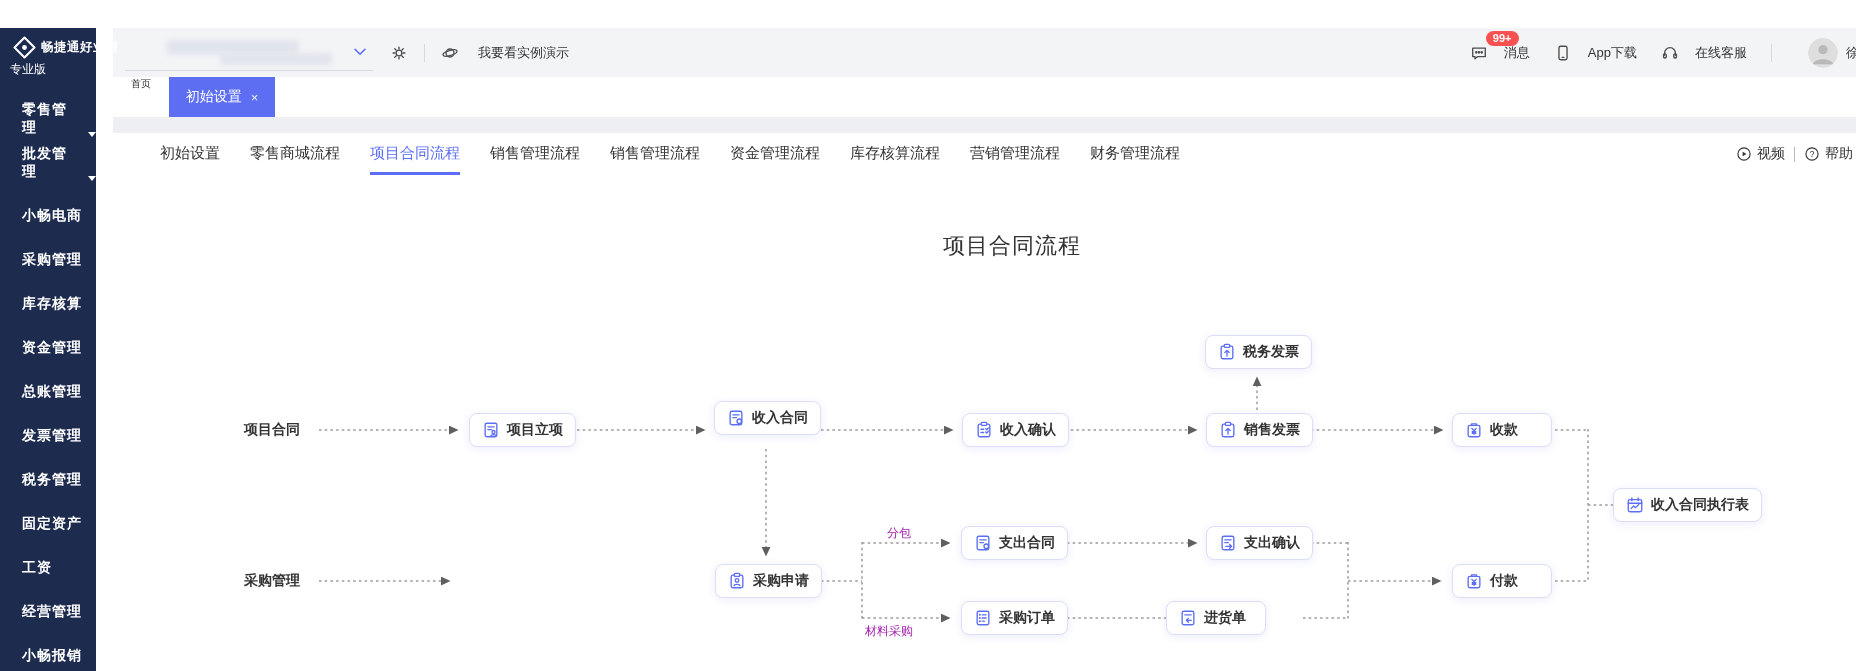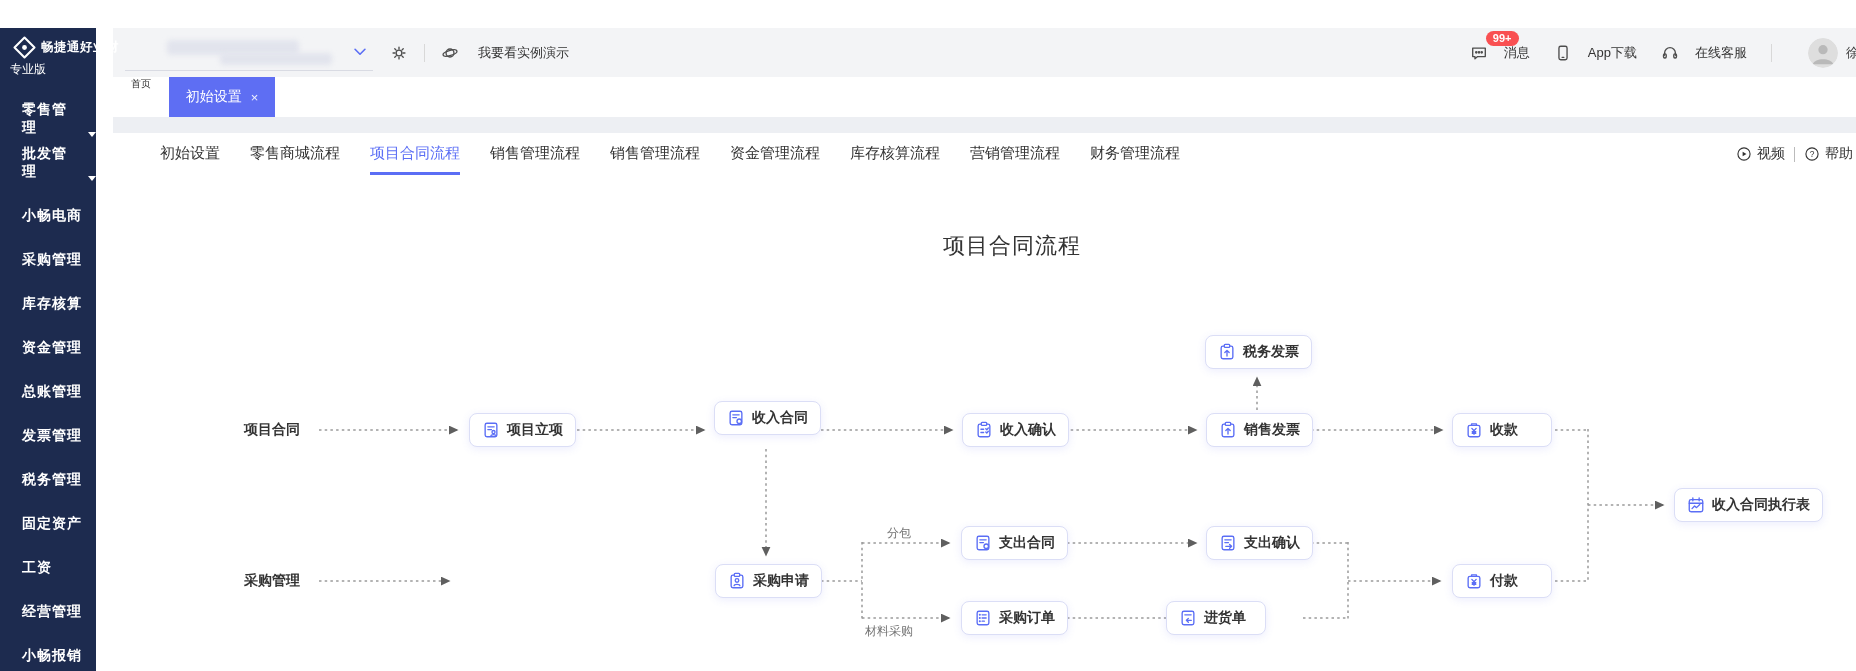--- a/index.html
+++ b/index.html
@@ -46,21 +46,21 @@
   .subtab{font-size:15px;color:#333;margin-right:30px;height:42px;line-height:40px;box-sizing:border-box;cursor:pointer;white-space:nowrap}
   .subtab.active{color:#5b6ef5;border-bottom:3px solid #5b6ef5}
   .panel-actions{margin-left:auto;display:flex;align-items:center;font-size:14px;color:#333;padding-right:3px}
   .pa-item{display:flex;align-items:center;gap:5px;cursor:pointer}
   .pa-divider{width:1px;height:15px;background:#bbb;margin:0 9px}
   
   .flow{position:absolute;left:0;top:0;right:0;bottom:0}
   .flow-title{position:absolute;left:899px;top:98px;transform:translateX(-50%);font-size:22px;color:#333;font-weight:500;letter-spacing:1px}
   .wires{position:absolute;left:0;top:0}
   .rowlabel{position:absolute;font-size:14px;font-weight:bold;color:#333;white-space:nowrap}
-  .branchlabel{position:absolute;font-size:12px;color:#737373;white-space:nowrap}
+  .branchlabel{position:absolute;font-size:12px;color:#a21caf;white-space:nowrap}
   .node{position:absolute;height:34px;min-width:100px;box-sizing:border-box;display:flex;align-items:center;gap:7px;padding:0 12px;
         background:#fff;border:1px solid #dbdef6;border-radius:8px;box-shadow:0 2px 8px rgba(97,110,240,.12);
         font-size:14px;color:#333;font-weight:bold;white-space:nowrap;cursor:pointer}
   .nicon{width:18px;height:18px;flex:0 0 auto}
   .nicon svg{width:18px;height:18px;stroke:#5b6ef5;fill:none;stroke-width:1.5;stroke-linecap:round;stroke-linejoin:round}
   .tb-icon svg{stroke:#4d4d4d;fill:none;stroke-width:1.5;stroke-linecap:round;stroke-linejoin:round;width:18px;height:18px}
 </style>
 </head>
 <body>
 
@@ -316,21 +316,21 @@
 
       <div class="node" style="left:1092px;top:202px">
         <span class="nicon"><svg viewBox="0 0 20 20">
               <rect x="3.5" y="3.5" width="13" height="14" rx="2"></rect>
               <rect x="7" y="1.6" width="6" height="3.3" rx="1" fill="#fff"></rect>
               <path d="M10 14.4V8.3M7.6 10.6L10 8.2l2.4 2.4"></path>
             </svg></span>
         <span>税务发票</span>
       </div>
 
-      <div class="node" style="left:1561px;top:355px">
+      <div class="node" style="left:1500px;top:355px">
         <span class="nicon"><svg viewBox="0 0 20 20">
               <rect x="2.5" y="4" width="15" height="13.5" rx="2"></rect>
               <path d="M2.5 8h15M6.5 2v3.3M13.5 2v3.3"></path>
               <path d="M5.6 14l2.8-2.9 2.2 1.8 3.6-3.5"></path>
             </svg></span>
         <span>收入合同执行表</span>
       </div>
 
       <div class="node" style="left:602px;top:431px">
         <span class="nicon"><svg viewBox="0 0 20 20">

